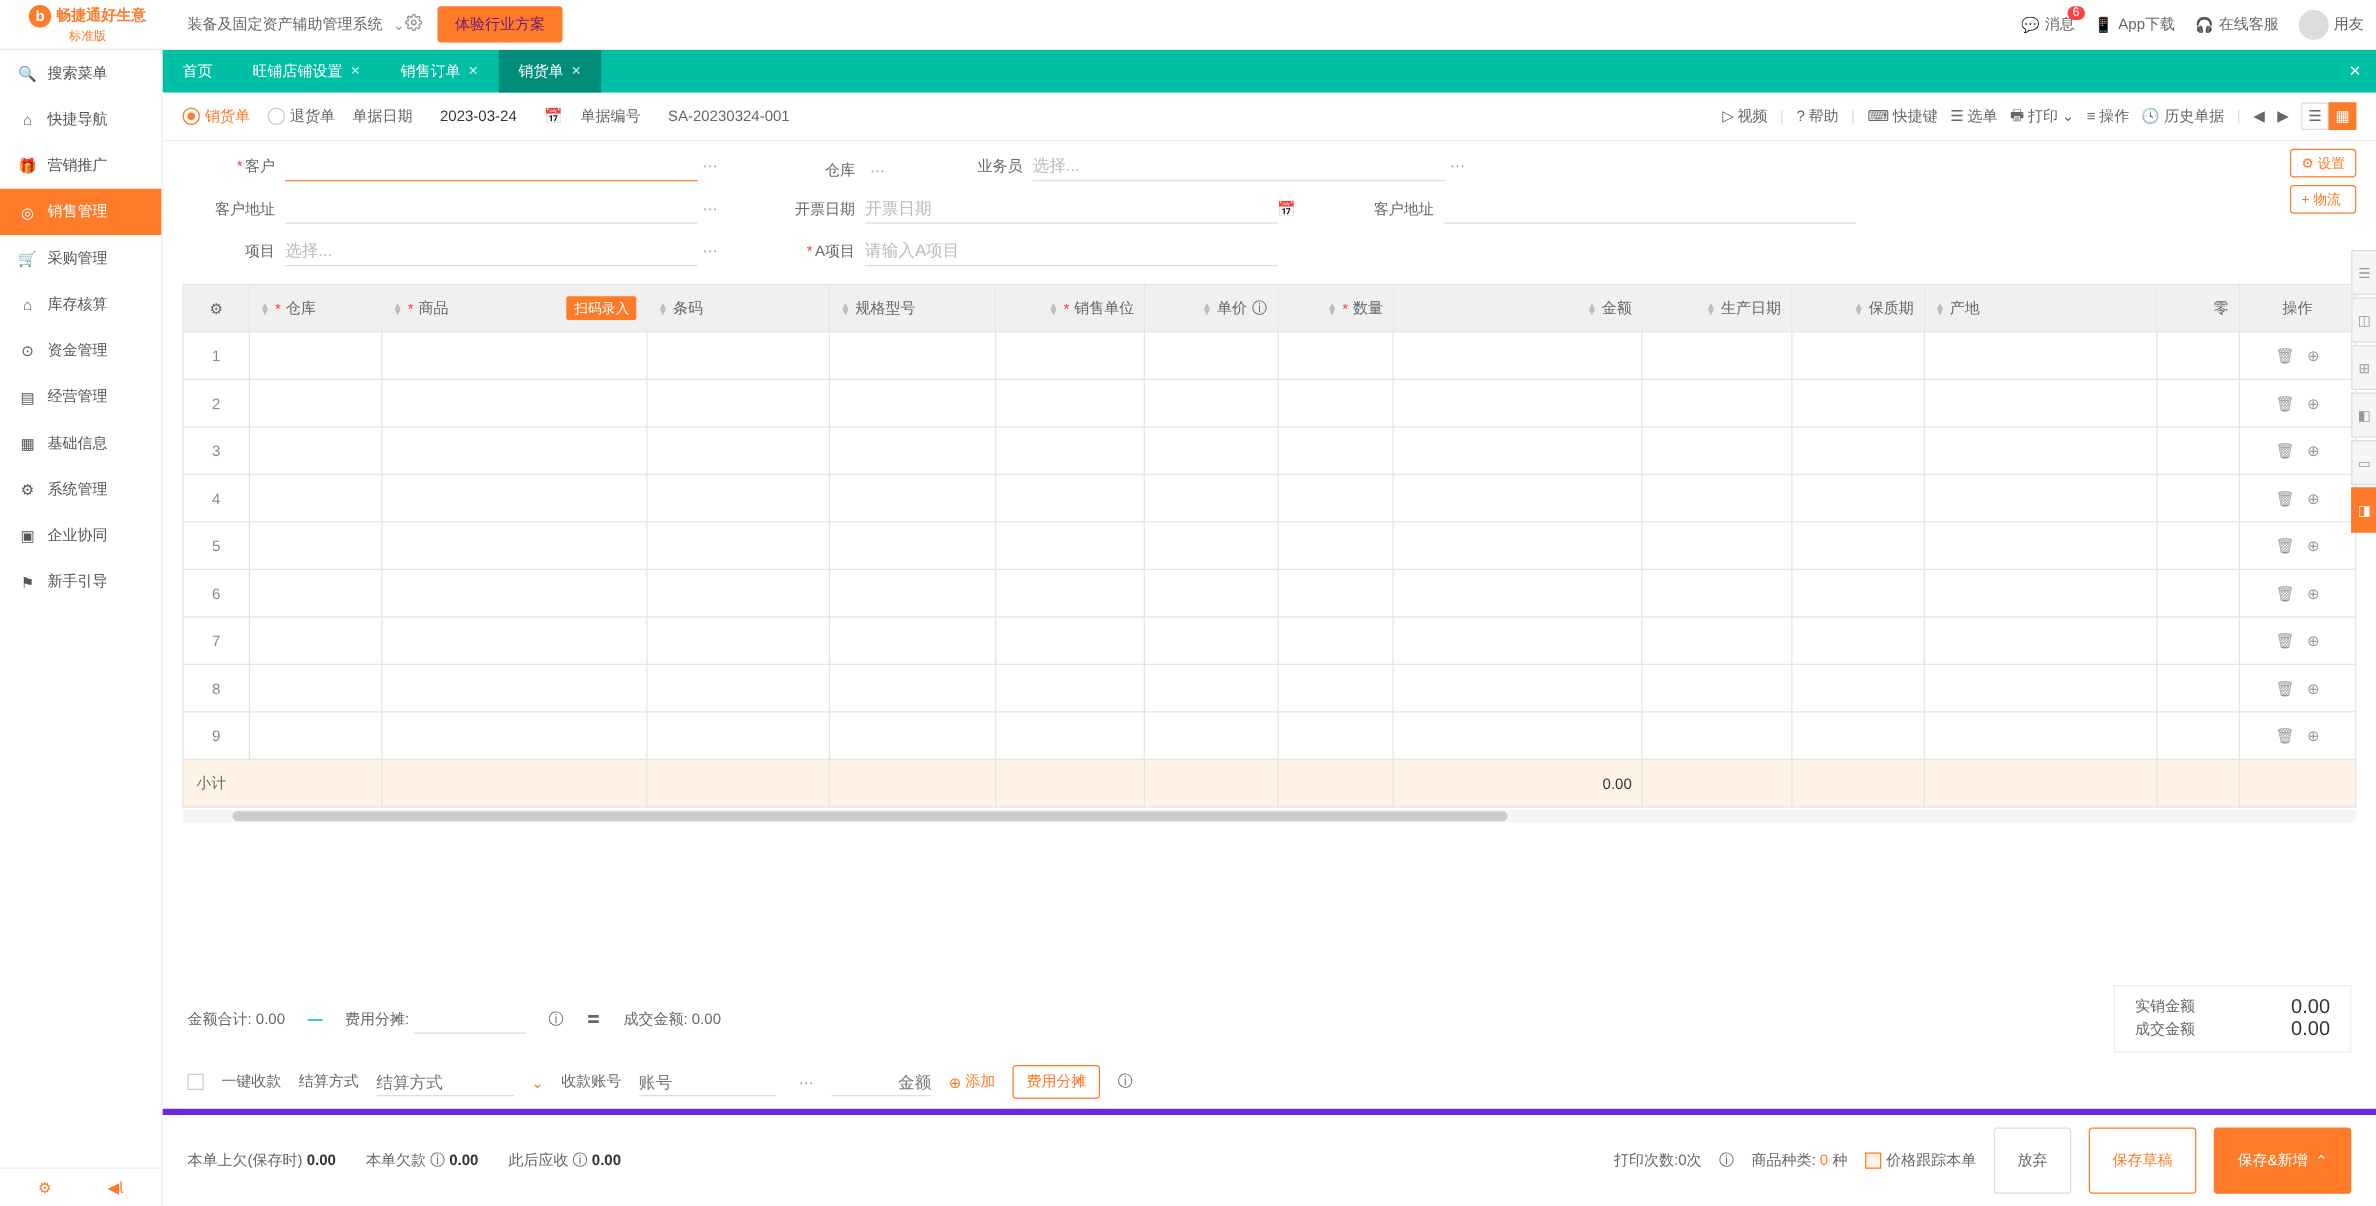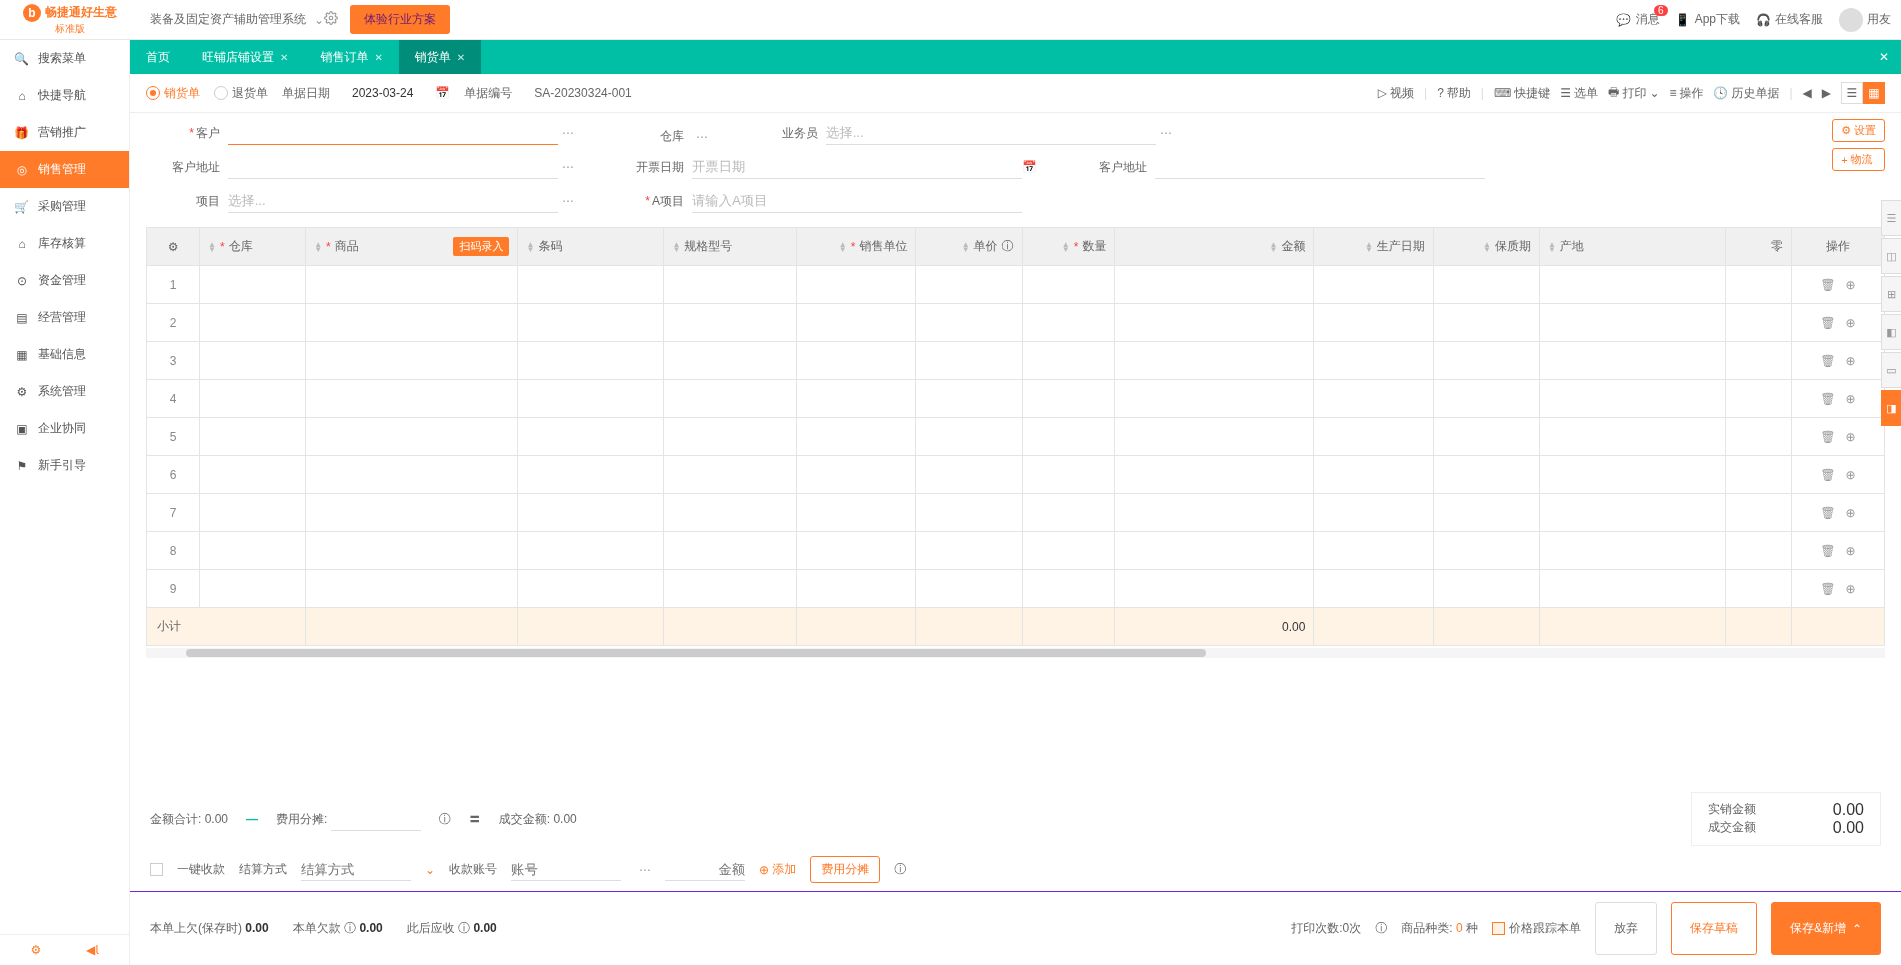--- a/index.html
+++ b/index.html
@@ -101,21 +101,21 @@
 .srb-row { display: flex; justify-content: space-between; gap: 8px; }
 .srb-val { font-size: 16px; color: #333; }
 
 .payrow { padding: 4px 20px 8px; display: flex; align-items: center; gap: 14px; color: #666; }
 .checkbox { width: 13px; height: 13px; border: 1px solid #ccc; display: inline-block; }
 .sel-input { border: none; border-bottom: 1px solid #ddd; padding: 3px 0; width: 110px; color: #bbb; }
 .add-link { color: #ff7a29; cursor: pointer; display: flex; align-items: center; gap: 3px; }
 .fee-btn { border: 1px solid #ff7a29; color: #ff7a29; padding: 4px 10px; border-radius: 3px; cursor: pointer; }
 
 
-.footer { border-top: 1px solid #6d28d9; padding: 10px 20px; display: flex; align-items: center; gap: 24px; color: #666; }
+.footer { border-top: 5px solid #6d28d9; padding: 10px 20px; display: flex; align-items: center; gap: 24px; color: #666; }
 .footer .val { color: #333; font-weight: 600; }
 .footer-right { margin-left: auto; display: flex; align-items: center; gap: 14px; }
 .chk-label { display: flex; align-items: center; gap: 4px; }
 .chk-box { width: 13px; height: 13px; border: 1px solid #ff7a29; background: #fff3e6; display: inline-block; }
 .btn { padding: 17px 18px; border-radius: 3px; cursor: pointer; border: 1px solid #ddd; background: #fff; }
 .btn.outline-orange { border-color: #ff7a29; color: #ff7a29; }
 .btn.solid-orange { background: #ff7a29; color: #fff; border-color: #ff7a29; display: flex; align-items: center; gap: 6px; }
 .orange-text { color: #ff7a29; }
 
 

